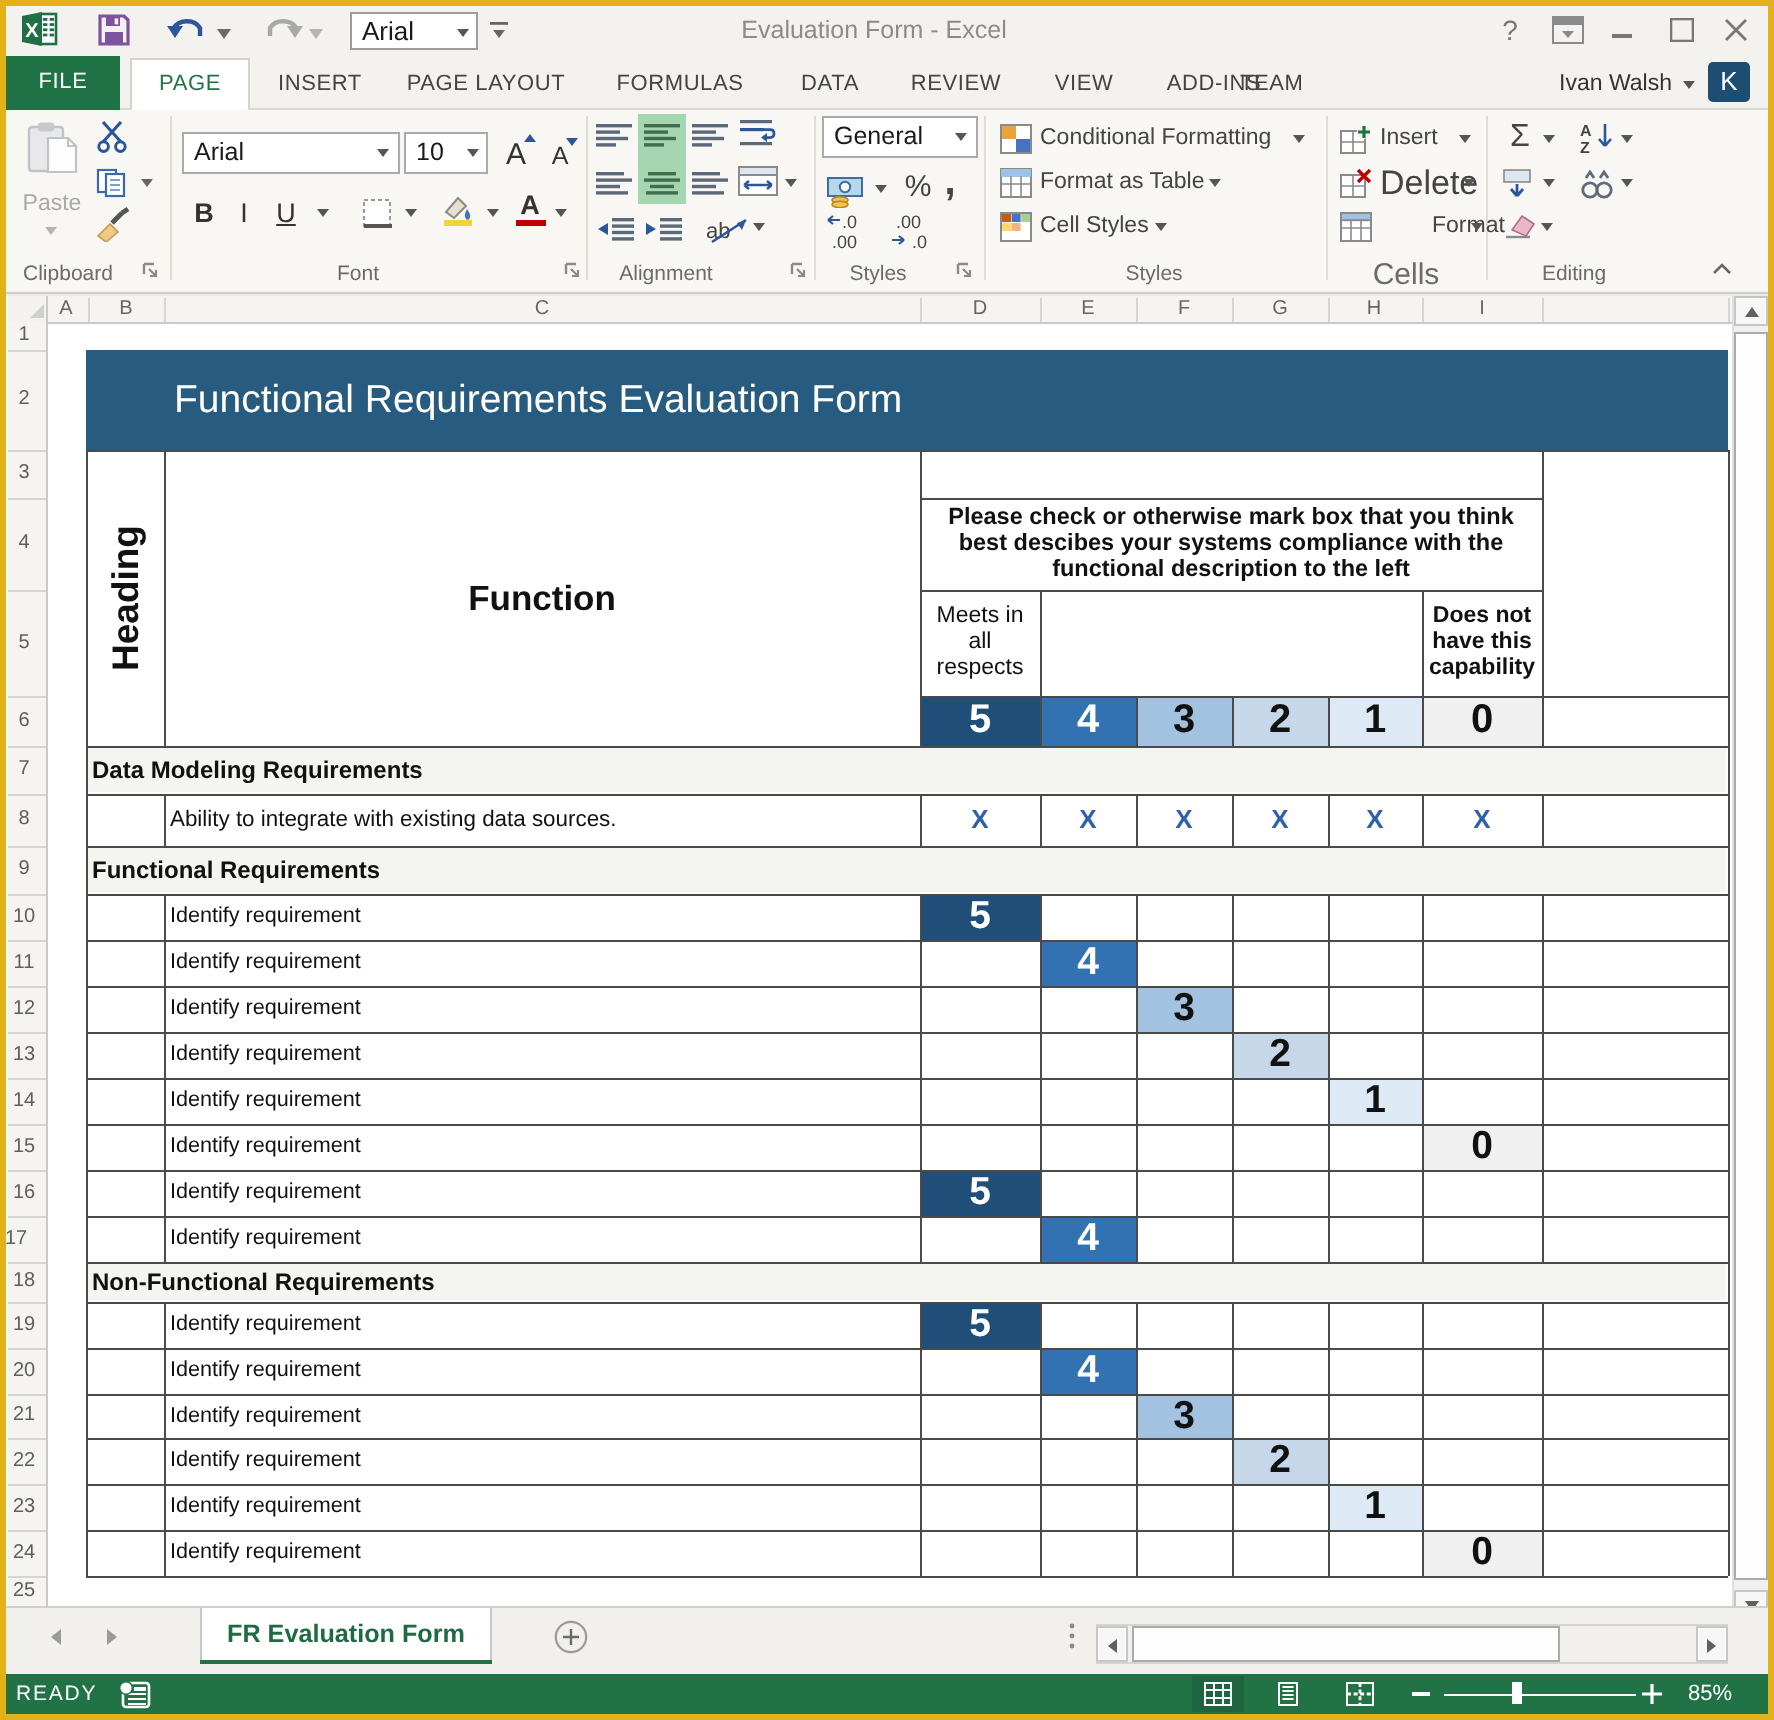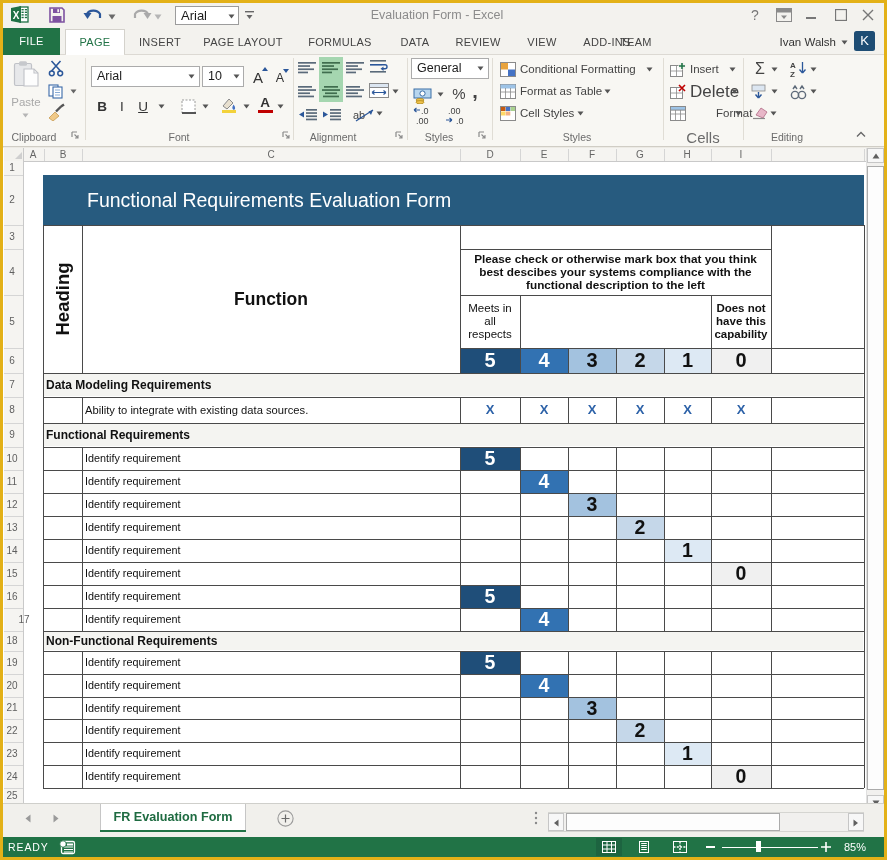--- a/index.html
+++ b/index.html
@@ -582,21 +582,21 @@
 <div class="ab" style="left:4px;top:493px;width:16px;height:23px;font-size:10px;color:#5f5f5f;font-weight:normal;text-align:center;line-height:23px;white-space:nowrap;">12</div>
 <div class="ab" style="left:4px;top:539px;width:19px;height:1px;background:#d5d5d5;"></div>
 <div class="ab" style="left:4px;top:516px;width:16px;height:23px;font-size:10px;color:#5f5f5f;font-weight:normal;text-align:center;line-height:23px;white-space:nowrap;">13</div>
 <div class="ab" style="left:4px;top:562px;width:19px;height:1px;background:#d5d5d5;"></div>
 <div class="ab" style="left:4px;top:539px;width:16px;height:23px;font-size:10px;color:#5f5f5f;font-weight:normal;text-align:center;line-height:23px;white-space:nowrap;">14</div>
 <div class="ab" style="left:4px;top:585px;width:19px;height:1px;background:#d5d5d5;"></div>
 <div class="ab" style="left:4px;top:562px;width:16px;height:23px;font-size:10px;color:#5f5f5f;font-weight:normal;text-align:center;line-height:23px;white-space:nowrap;">15</div>
 <div class="ab" style="left:4px;top:608px;width:19px;height:1px;background:#d5d5d5;"></div>
 <div class="ab" style="left:4px;top:585px;width:16px;height:23px;font-size:10px;color:#5f5f5f;font-weight:normal;text-align:center;line-height:23px;white-space:nowrap;">16</div>
 <div class="ab" style="left:4px;top:631px;width:19px;height:1px;background:#d5d5d5;"></div>
-<div class="ab" style="left:16px;top:608px;width:16px;height:23px;font-size:10px;color:#5f5f5f;font-weight:normal;text-align:center;line-height:23px;white-space:nowrap;">17</div>
+<div class="ab" style="left:0;top:608px;width:16px;height:23px;font-size:10px;color:#5f5f5f;font-weight:normal;text-align:center;line-height:23px;white-space:nowrap;">17</div>
 <div class="ab" style="left:4px;top:651px;width:19px;height:1px;background:#d5d5d5;"></div>
 <div class="ab" style="left:4px;top:631px;width:16px;height:20px;font-size:10px;color:#5f5f5f;font-weight:normal;text-align:center;line-height:20px;white-space:nowrap;">18</div>
 <div class="ab" style="left:4px;top:674px;width:19px;height:1px;background:#d5d5d5;"></div>
 <div class="ab" style="left:4px;top:651px;width:16px;height:23px;font-size:10px;color:#5f5f5f;font-weight:normal;text-align:center;line-height:23px;white-space:nowrap;">19</div>
 <div class="ab" style="left:4px;top:697px;width:19px;height:1px;background:#d5d5d5;"></div>
 <div class="ab" style="left:4px;top:674px;width:16px;height:23px;font-size:10px;color:#5f5f5f;font-weight:normal;text-align:center;line-height:23px;white-space:nowrap;">20</div>
 <div class="ab" style="left:4px;top:719px;width:19px;height:1px;background:#d5d5d5;"></div>
 <div class="ab" style="left:4px;top:697px;width:16px;height:22px;font-size:10px;color:#5f5f5f;font-weight:normal;text-align:center;line-height:22px;white-space:nowrap;">21</div>
 <div class="ab" style="left:4px;top:742px;width:19px;height:1px;background:#d5d5d5;"></div>
 <div class="ab" style="left:4px;top:719px;width:16px;height:23px;font-size:10px;color:#5f5f5f;font-weight:normal;text-align:center;line-height:23px;white-space:nowrap;">22</div>

